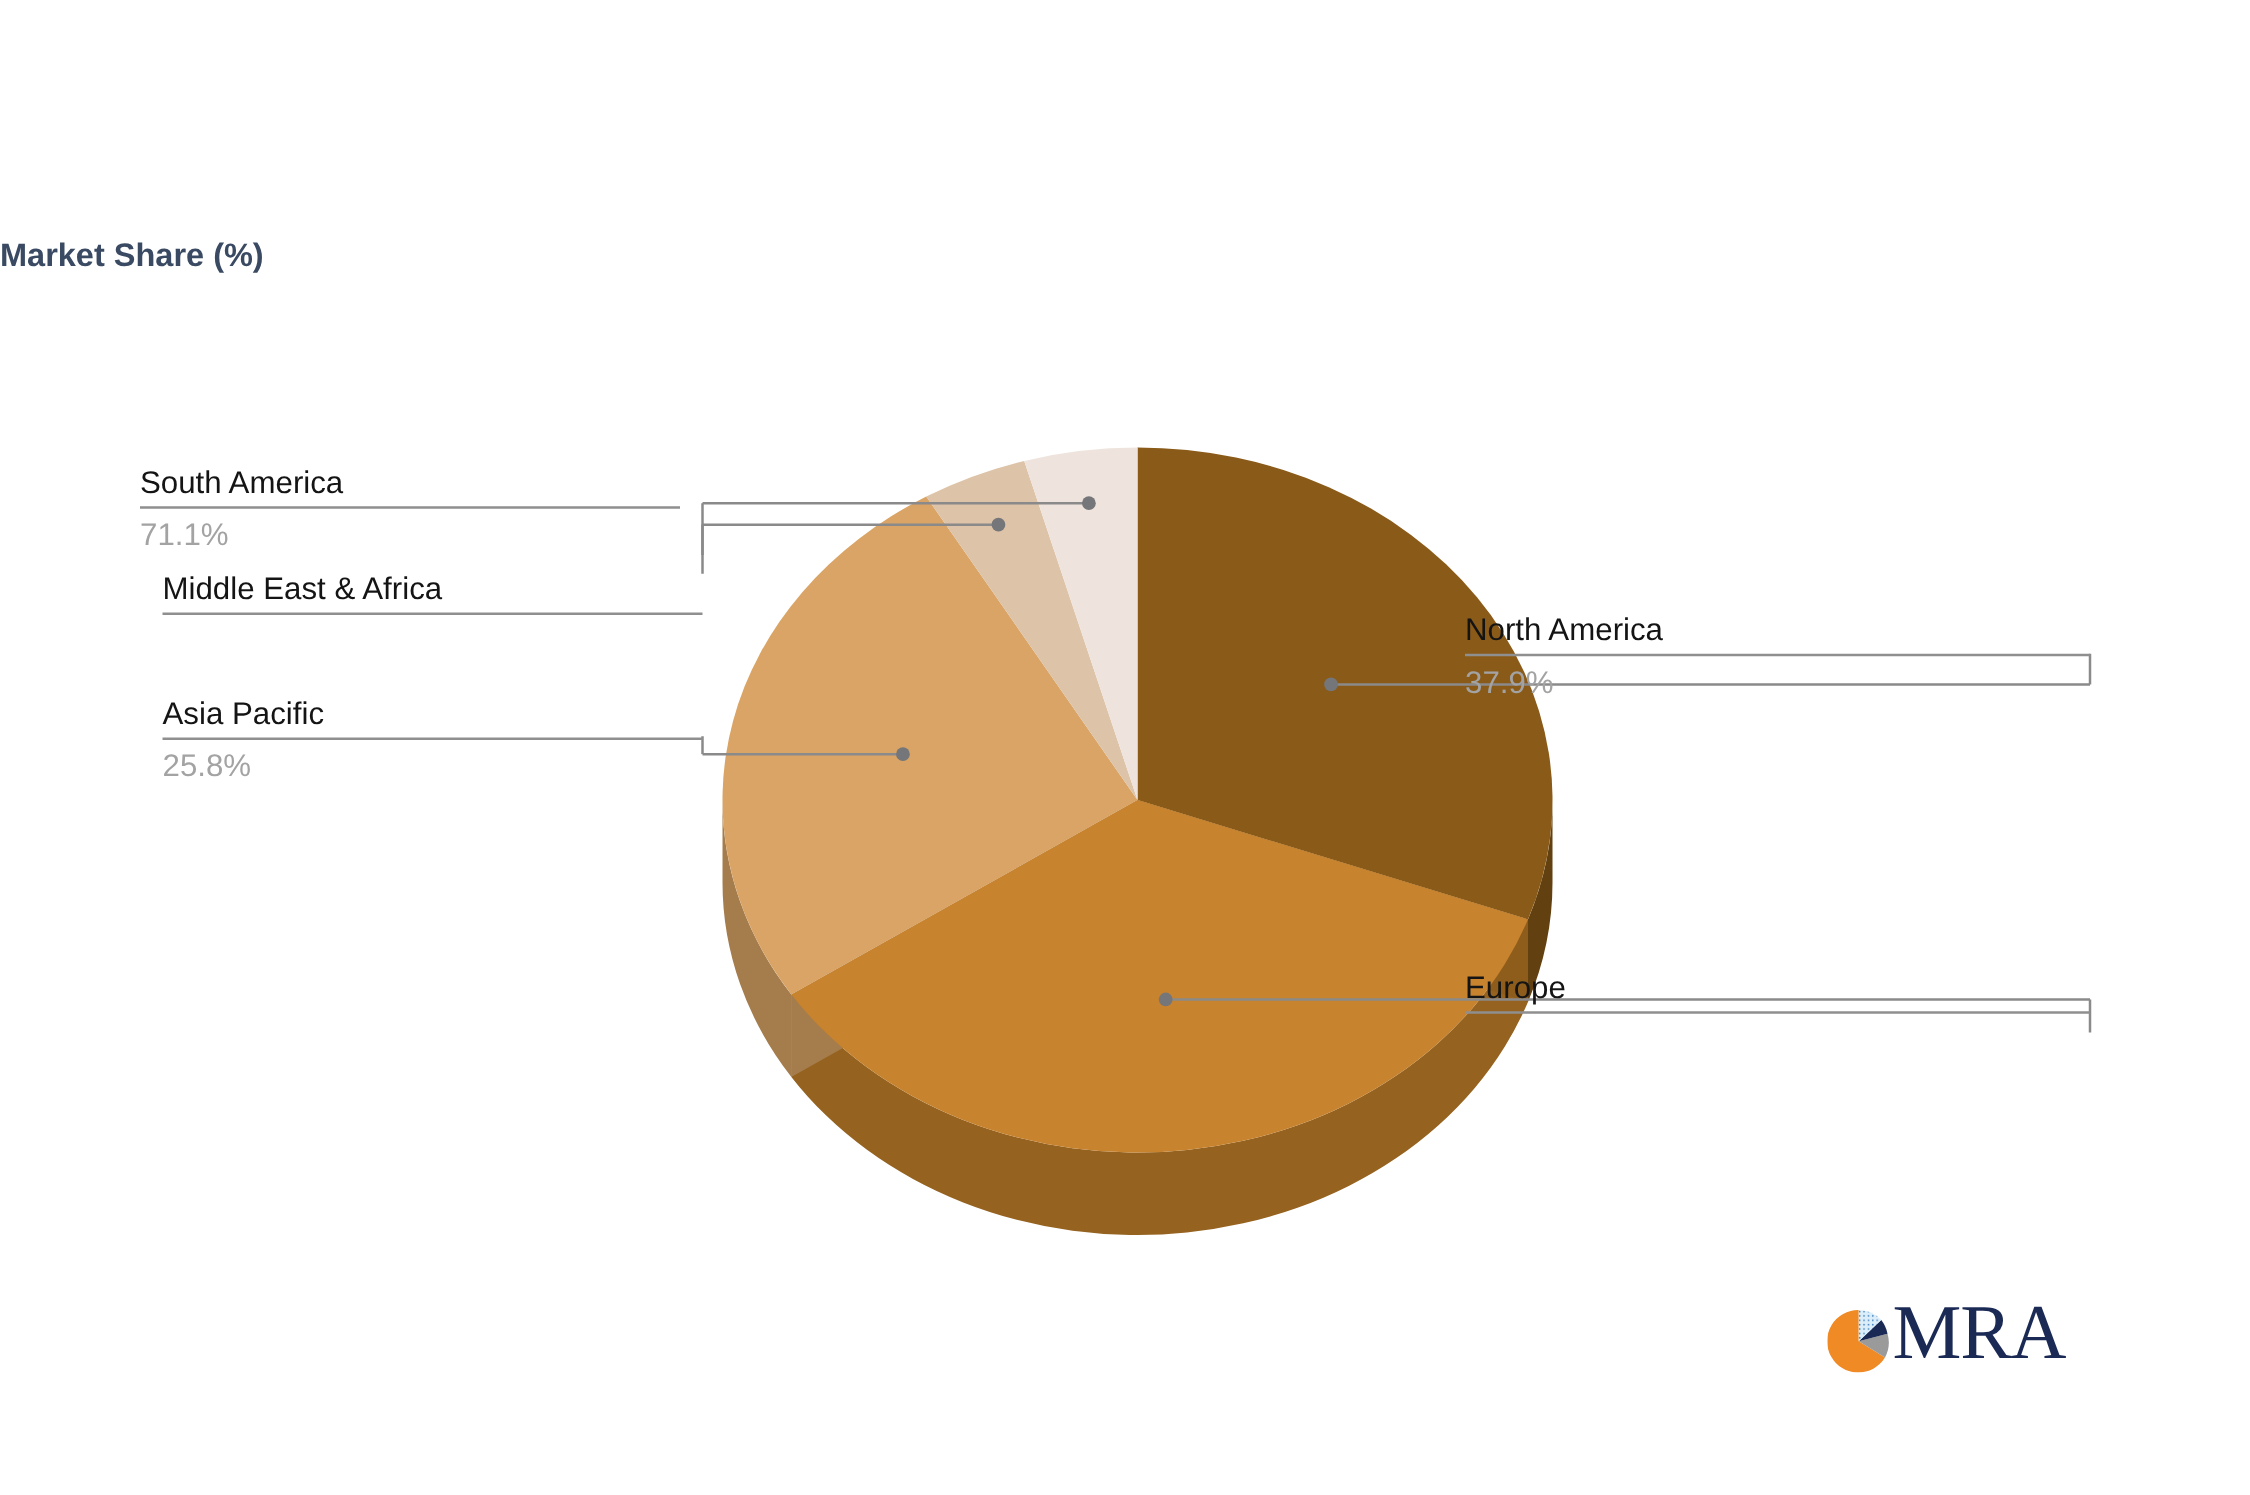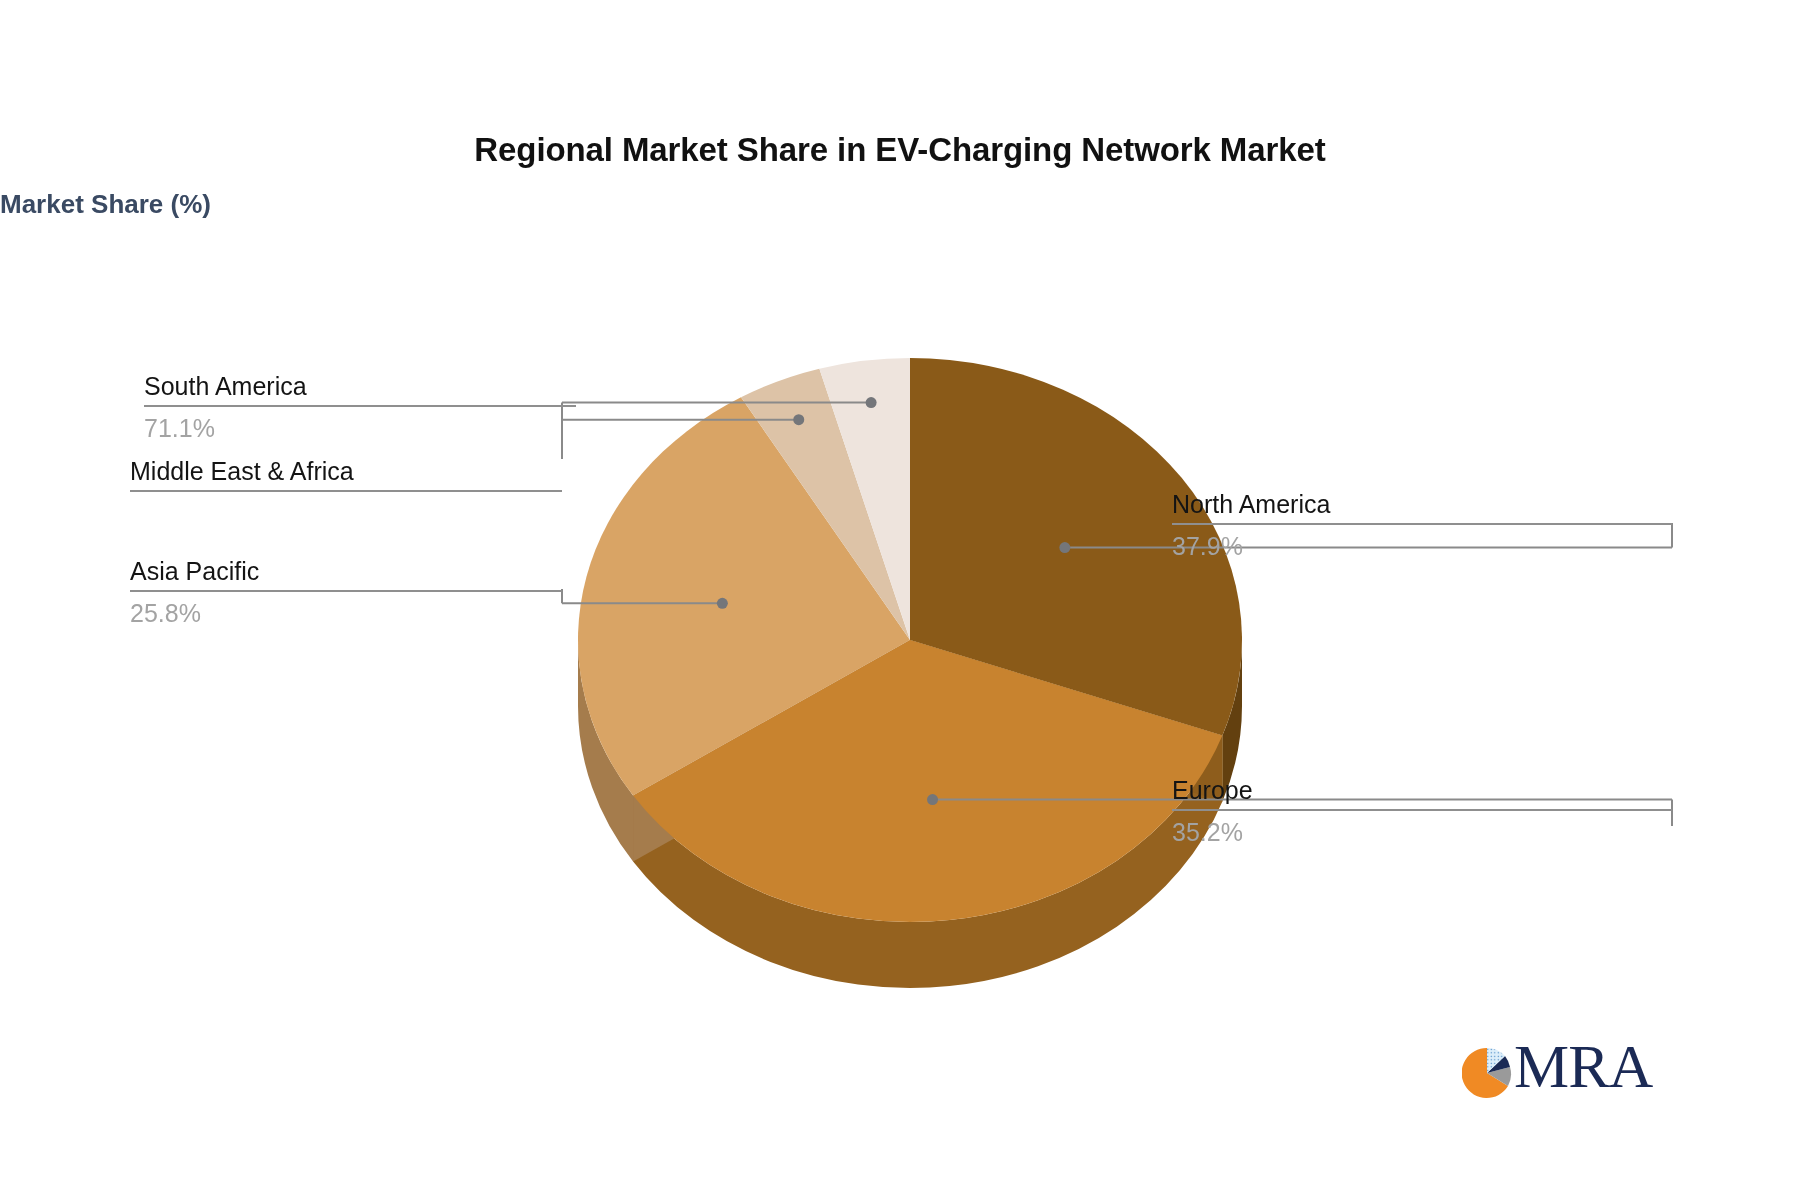--- a/index.html
+++ b/index.html
@@ -105,21 +105,20 @@
     color: #1b2a55;
     letter-spacing: -1px;
     line-height: 62px;
   }
 </style>
 </head>
 <body>
 
 <div id="canvas">
 
-  <div class="chart-title">Regional Market Share in EV-Charging Network Market</div>
 
   <div class="chart-subtitle">Market Share (%)</div>
 
   <svg id="pie-svg" viewBox="0 0 1800 1196" preserveAspectRatio="none" aria-hidden="true">
     <g id="pie-sides">
         <path d="M 1242 640 A 332 282 0 0 1 1222.3724152928028 735.5240935091722 L 1222.3724152928028 801.5240935091722 A 332 282 0 0 0 1242 706 Z" fill="#63400F"></path>
         <path d="M 1222.3724152928028 735.5240935091722 A 332 282 0 0 1 633.0859600404272 795.5641355172174 L 633.0859600404272 861.5641355172174 A 332 282 0 0 0 1222.3724152928028 801.5240935091722 Z" fill="#95621F"></path>
         <path d="M 633.0859600404272 795.5641355172174 A 332 282 0 0 1 578 640 L 578 706 A 332 282 0 0 0 633.0859600404272 861.5641355172174 Z" fill="#A57C4C"></path>
         <path d="M 910 640 L 633.0859600404272 795.5641355172174 L 633.0859600404272 861.5641355172174 L 910 706 Z" fill="#A57C4C"></path>
         <path d="M 910 640 L 1222.3724152928028 735.5240935091722 L 1222.3724152928028 801.5240935091722 L 910 706 Z" fill="#8E5D1C"></path>
@@ -143,21 +142,21 @@
         <circle cx="722.3451053762168" cy="603.3182743391191" r="5.5" fill="#74767a"></circle>
         <path d="M 798.7390591904191 419.71623414905696 L 562 419.71623414905696 " stroke="#8a8a8a" stroke-width="2" fill="none"></path>
         <path d="M 562 419.71623414905696 L 562 459" stroke="#8a8a8a" stroke-width="2" fill="none"></path>
         <circle cx="798.7390591904191" cy="419.71623414905696" r="5.5" fill="#74767a"></circle>
         <path d="M 871.115579968795 402.58639626051274 L 562 402.58639626051274 " stroke="#8a8a8a" stroke-width="2" fill="none"></path>
         <path d="M 562 402.58639626051274 L 562 444" stroke="#8a8a8a" stroke-width="2" fill="none"></path>
         <circle cx="871.115579968795" cy="402.58639626051274" r="5.5" fill="#74767a"></circle>
       </g>
   </svg>
 
-  <div class="callout left-side" style="left:144px; top:370px; width:432px;">
+  <div class="callout left-side" style="left:112px; top:370px; width:432px;">
     <span class="cl-name">South America</span>
     <span class="cl-rule"></span>
     <span class="cl-value">71.1%</span>
   </div>
 
   <div class="callout left-side" style="left:130px; top:455px; width:432px;">
     <span class="cl-name">Middle East &amp; Africa</span>
     <span class="cl-rule"></span>
   </div>
 
@@ -169,21 +168,20 @@
 
   <div class="callout right-side" style="left:1172px; top:488px; width:500px;">
     <span class="cl-name">North America</span>
     <span class="cl-rule"></span>
     <span class="cl-value">37.9%</span>
   </div>
 
   <div class="callout right-side" style="left:1172px; top:774px; width:500px;">
     <span class="cl-name">Europe</span>
     <span class="cl-rule"></span>
-    <span class="cl-value">35.2%</span>
   </div>
 
   <div id="logo">
     <svg width="50" height="50" viewBox="0 0 100 100" style="position:absolute; left:0; top:6px;">
       <defs>
         <pattern id="dots" width="7" height="7" patternUnits="userSpaceOnUse">
           <rect width="7" height="7" fill="#DCEEFA"></rect>
           <circle cx="2.5" cy="2.5" r="1.3" fill="#3B7FBF"></circle>
         </pattern>
       </defs>

